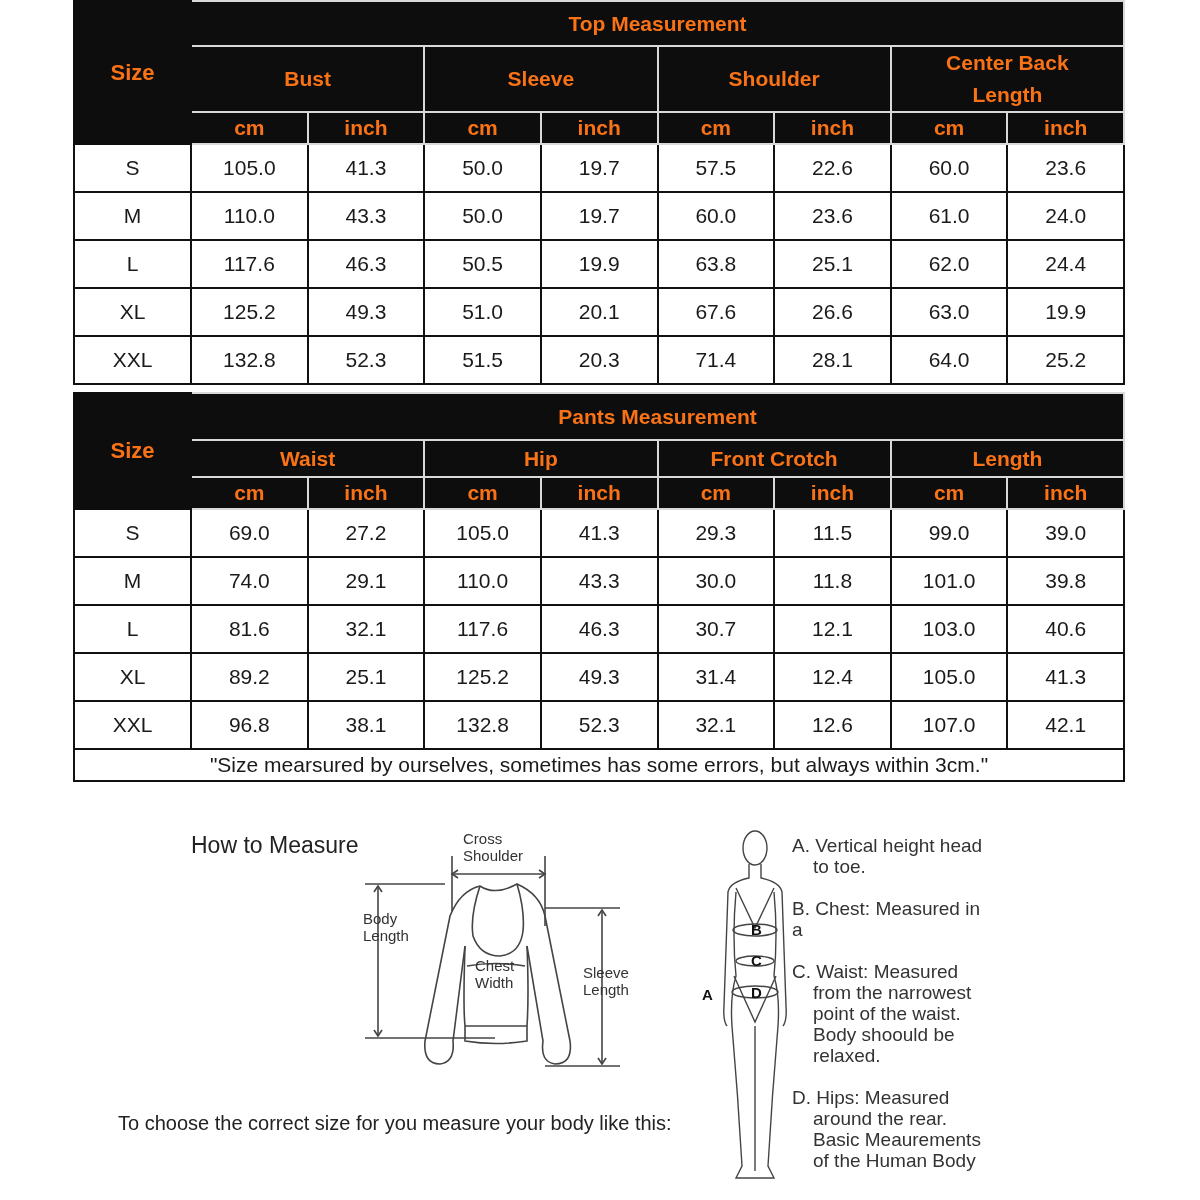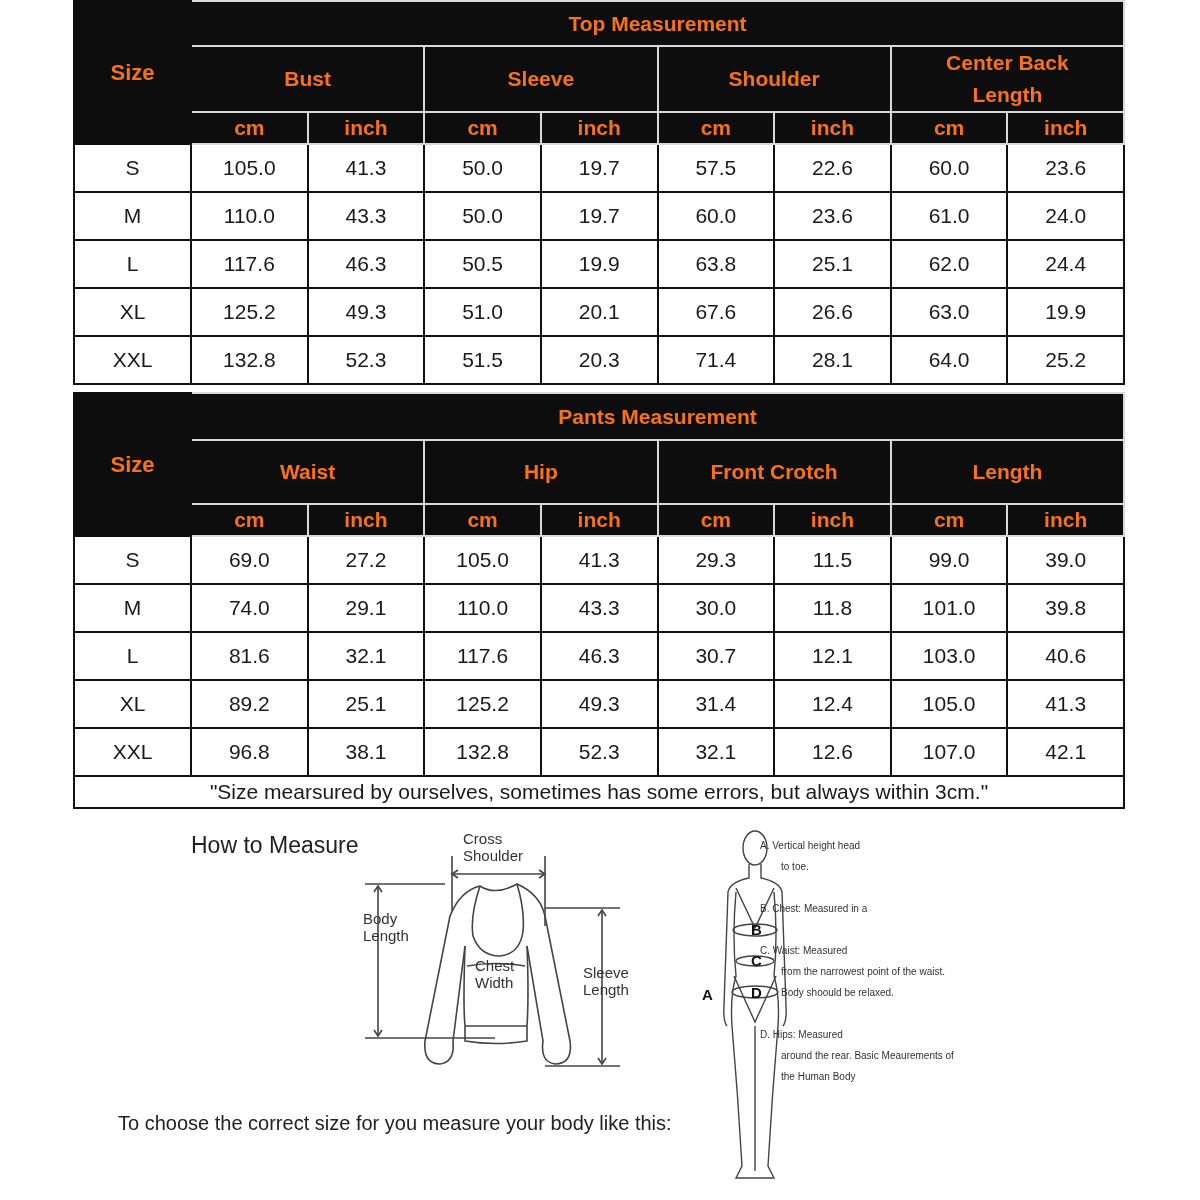--- a/index.html
+++ b/index.html
@@ -10,26 +10,26 @@
   table.size-table th.size-head { border-color:#0d0d0d; font-size:22px; }
   table.size-table td { background:#fff; color:#1a1a1a; }
   #top-table { top:0; width:1052px; }
   #pants-table { top:392px; width:1052px; }
   .h-title { height:45px; font-size:23px; }
   .h-group { height:64px; font-size:23px; line-height:32px; }
   .h-unit { height:32px; font-size:23px; }
   .data-row td { height:46px; }
   .note td { height:30px; font-size:21px; }
   #pants-table .h-title { height:47px; }
-  #pants-table .h-group { height:64px;text-decoration:underline; }
+  #pants-table .h-group { height:37px;text-decoration:underline; }
   .how-title { position:absolute; left:191px; top:832px; font-size:23px; color:#222; }
   .choose-text { position:absolute; left:118px; top:1112px; font-size:20px; color:#222; }
   .garment { position:absolute; left:355px; top:826px; width:300px; height:250px; }
   .body-fig { position:absolute; left:700px; top:826px; width:90px; height:370px; }
-  .legend { position:absolute; left:760px; top:835px; width:200px; font-size:10px; color:#333; line-height:21px; }
+  .legend { position:absolute; left:792px; top:835px; width:200px; font-size:19px; color:#333; line-height:21px; }
   .legend .item { margin-bottom:21px; }
   .legend .item .first { display:block; }
   .legend .item .rest { display:block; padding-left:21px; }
   .g-label { position:absolute; font-size:15px; color:#333; line-height:17px; text-align:left; }
 </style>
 </head>
 <body>
 
 <table class="size-table" id="top-table">
   <colgroup>

